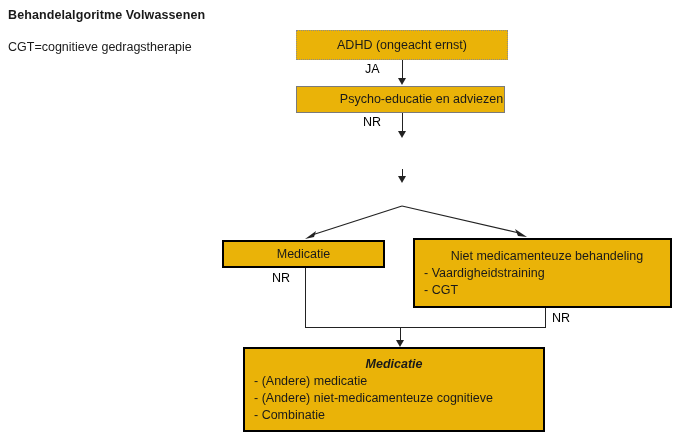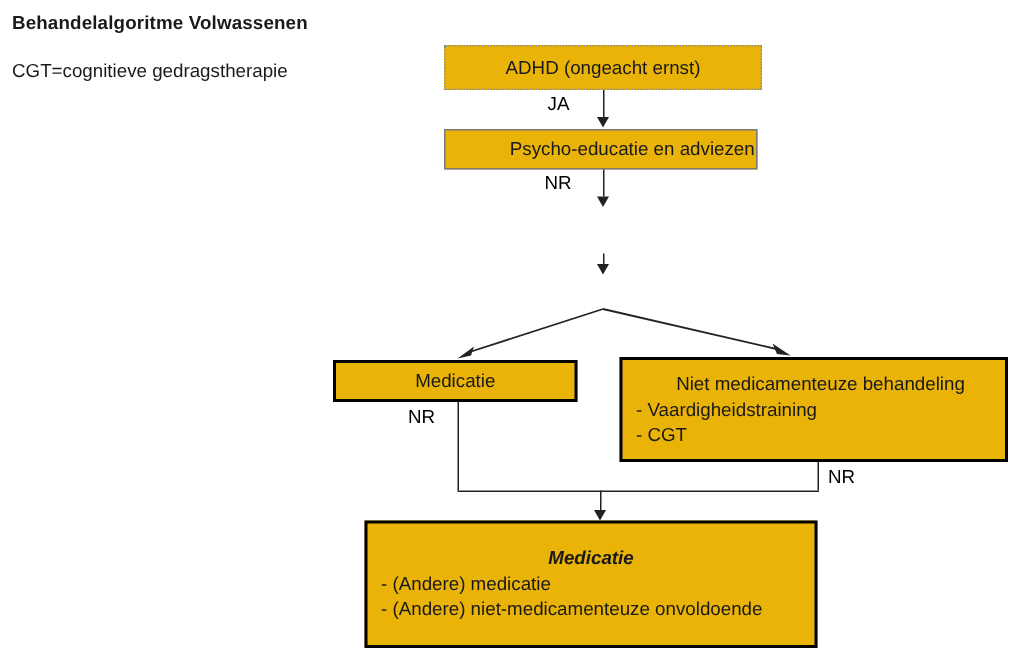--- a/index.html
+++ b/index.html
@@ -169,16 +169,17 @@
   <div class="edgelabel" style="left:552px; top:311px;">NR</div>
 
   <div class="hline" style="left:305px; top:327px; width:241px;"></div>
 
   <div class="vline" style="left:400px; top:327px; height:14px;"></div>
   <div class="arrowhead" style="left:396px; top:340px;"></div>
 
   <div class="node thick" style="left:243px; top:347px; width:302px; height:85px;">
     <div class="bolditalic">Medicatie</div>
     <div class="ln">- (Andere) medicatie</div>
-    <div class="ln">- (Andere) niet-medicamenteuze  onvoldoende</div>
+    <div class="ln">- (Andere) niet-medicamenteuze  cognitieve</div>
+    <div class="ln">- Combinatie</div>
   </div>
 
 </div>
 
 </body></html>

